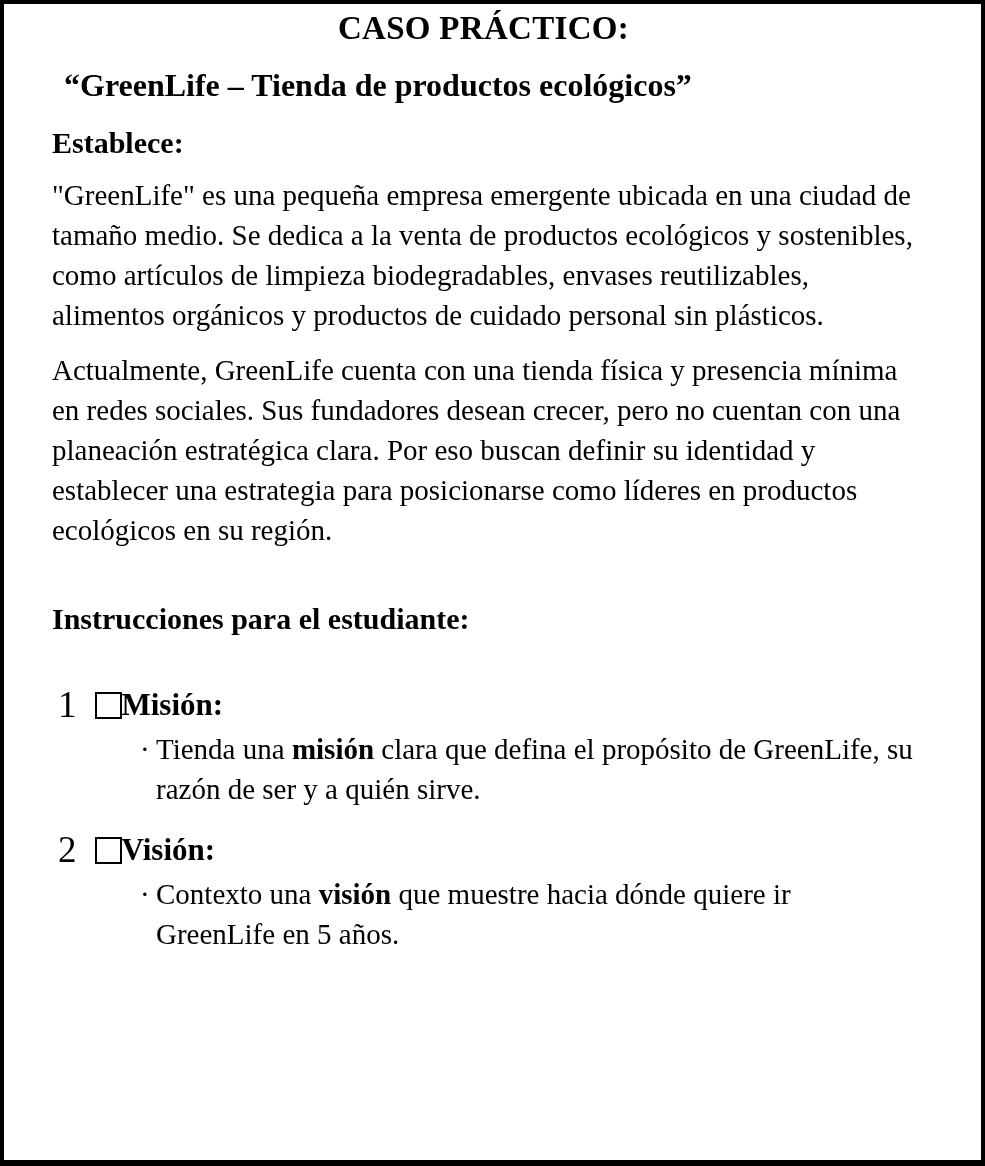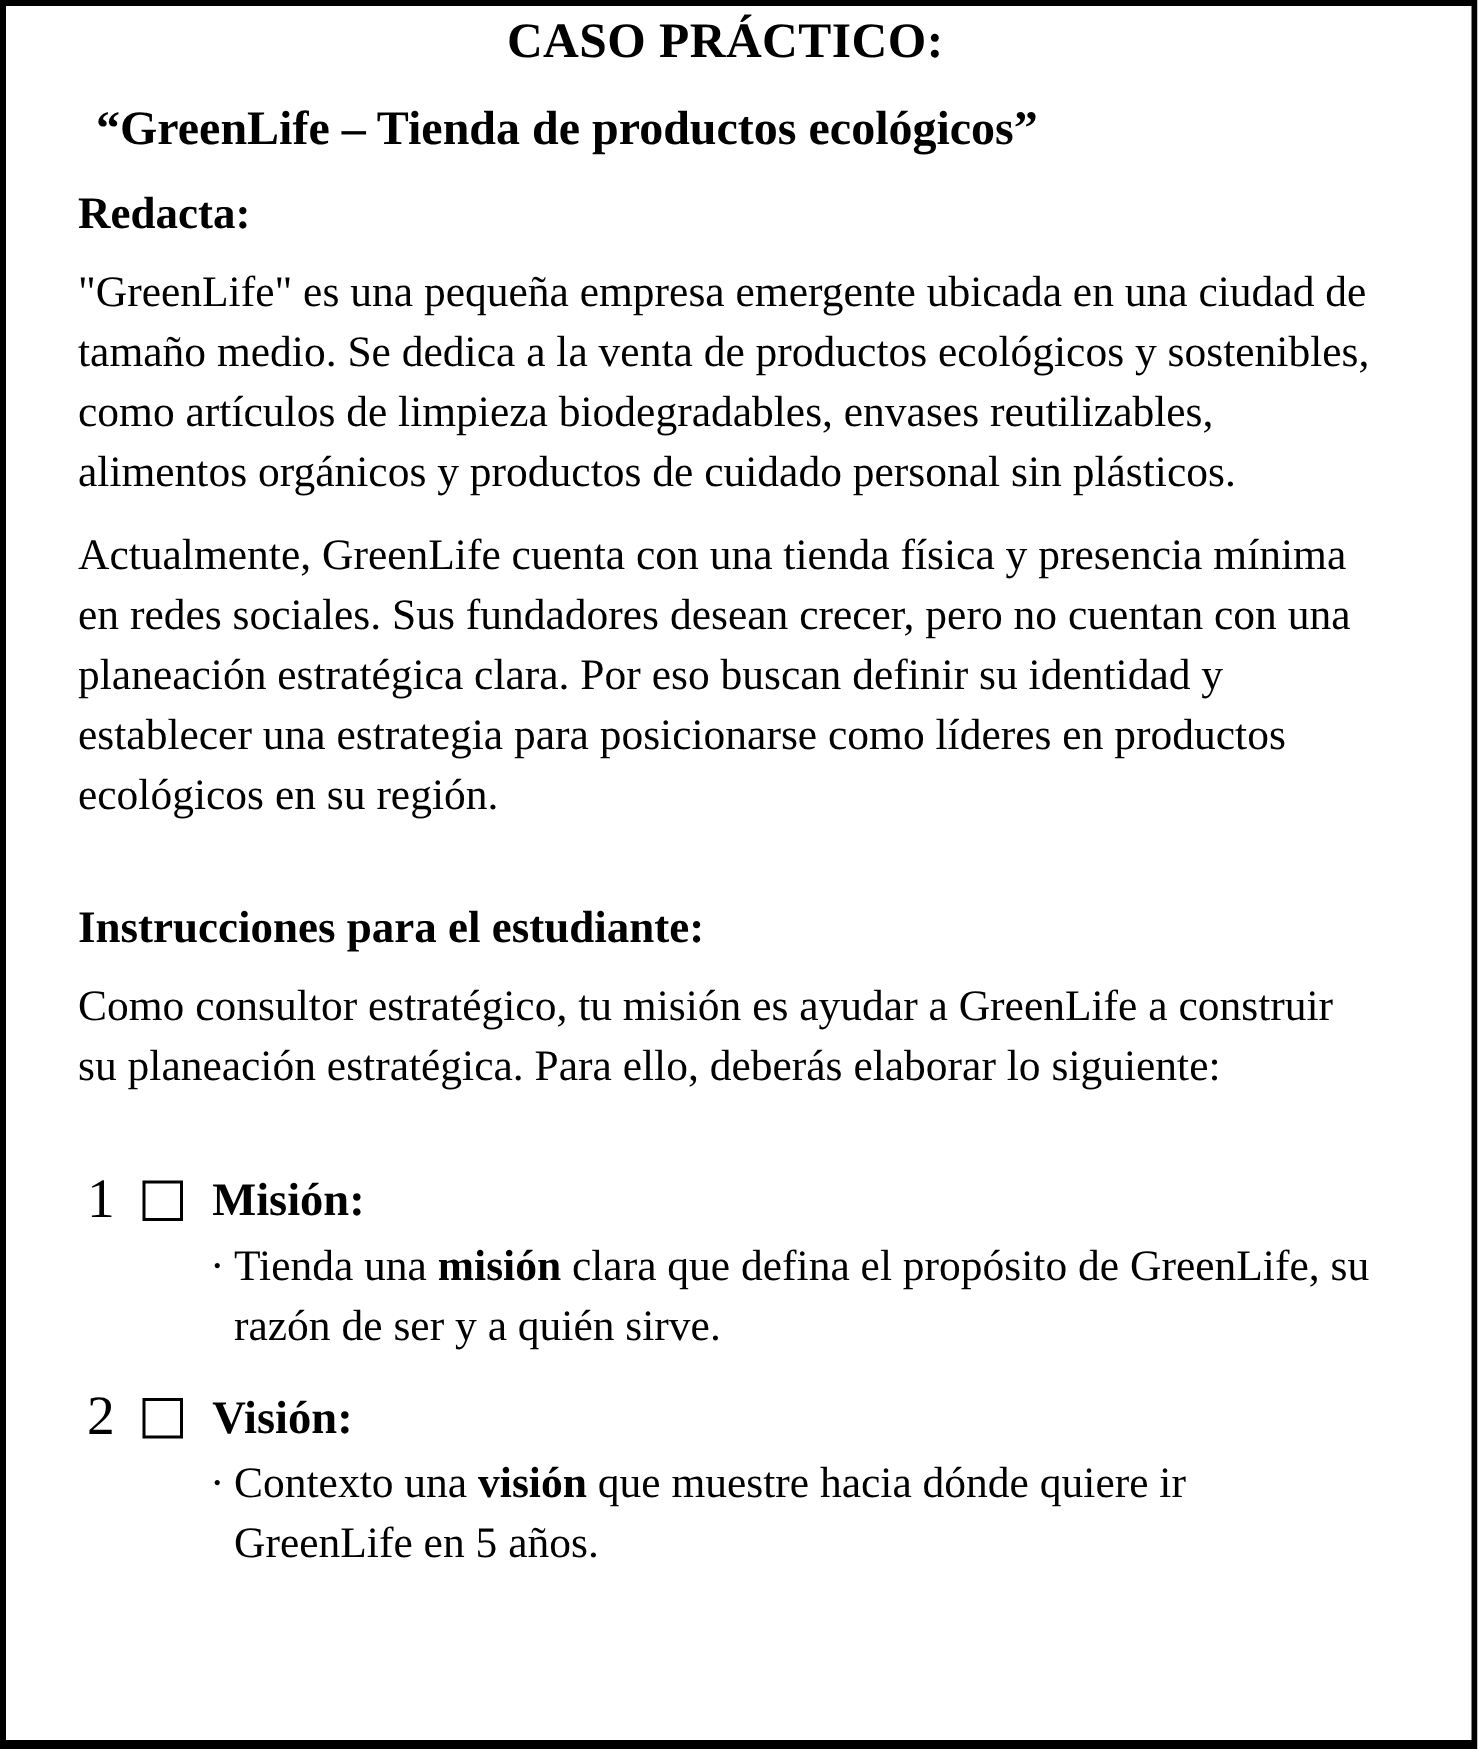--- a/index.html
+++ b/index.html
@@ -65,21 +65,20 @@
     width: 27px;
     height: 27px;
     border: 2px solid #000000;
     background: #ffffff;
     margin-left: 18px;
     margin-top: 2px;
   }
   .task-title {
     font-size: 31px;
     font-weight: bold;
-    margin-left: 20px;
   }
   .bullet {
     display: flex;
     margin: 6px 0 0 88px;
     font-size: 29px;
     line-height: 1.38;
   }
   .bullet-dot {
     flex: none;
     width: 16px;
@@ -95,29 +94,28 @@
 </style>
 </head>
 <body>
 
 <div class="page">
 
   <h1 class="title">CASO PRÁCTICO:</h1>
 
   <h2 class="subtitle">“GreenLife – Tienda de productos ecológicos”</h2>
 
-  <h3 class="heading">Redacta:</h3>
+  <h3 class="heading">Establece:</h3>
 
   <p class="para">"GreenLife" es una pequeña empresa emergente ubicada en una ciudad de tamaño medio. Se dedica a la venta de productos ecológicos y sostenibles, como artículos de limpieza biodegradables, envases reutilizables, alimentos orgánicos y productos de cuidado personal sin plásticos.</p>
 
   <p class="para">Actualmente, GreenLife cuenta con una tienda física y presencia mínima en redes sociales. Sus fundadores desean crecer, pero no cuentan con una planeación estratégica clara. Por eso buscan definir su identidad y establecer una estrategia para posicionarse como líderes en productos ecológicos en su región.</p>
 
   <h3 class="heading spaced">Instrucciones para el estudiante:</h3>
 
-  <p class="para">Como consultor estratégico, tu misión es ayudar a GreenLife a construir su planeación estratégica. Para ello, deberás elaborar lo siguiente:</p>
 
   <div class="task">
     <span class="task-number">1</span>
     <span class="checkbox"></span>
     <span class="task-title">Misión:</span>
   </div>
   <div class="bullet">
     <span class="bullet-dot">·</span>
     <span class="bullet-text"><span>Tienda una </span><b>misión</b><span> clara que defina el propósito de GreenLife, su razón de ser y a quién sirve.</span></span>
   </div>

